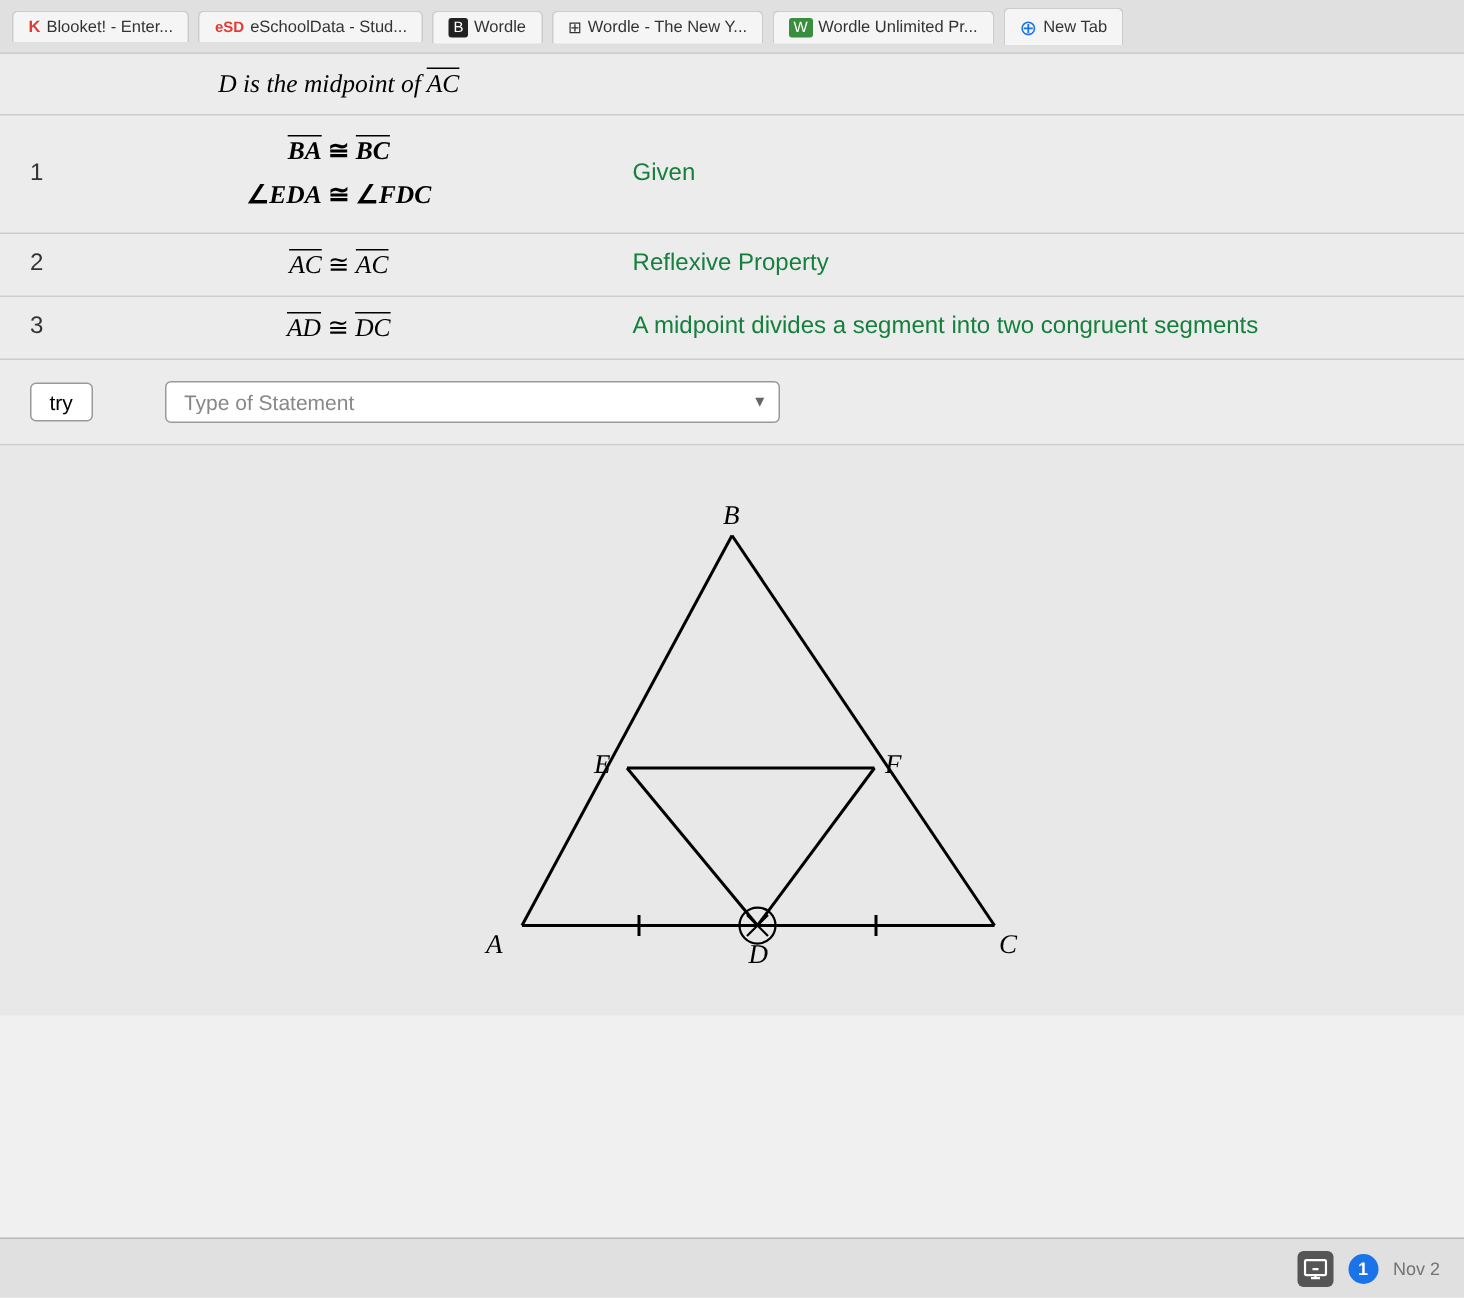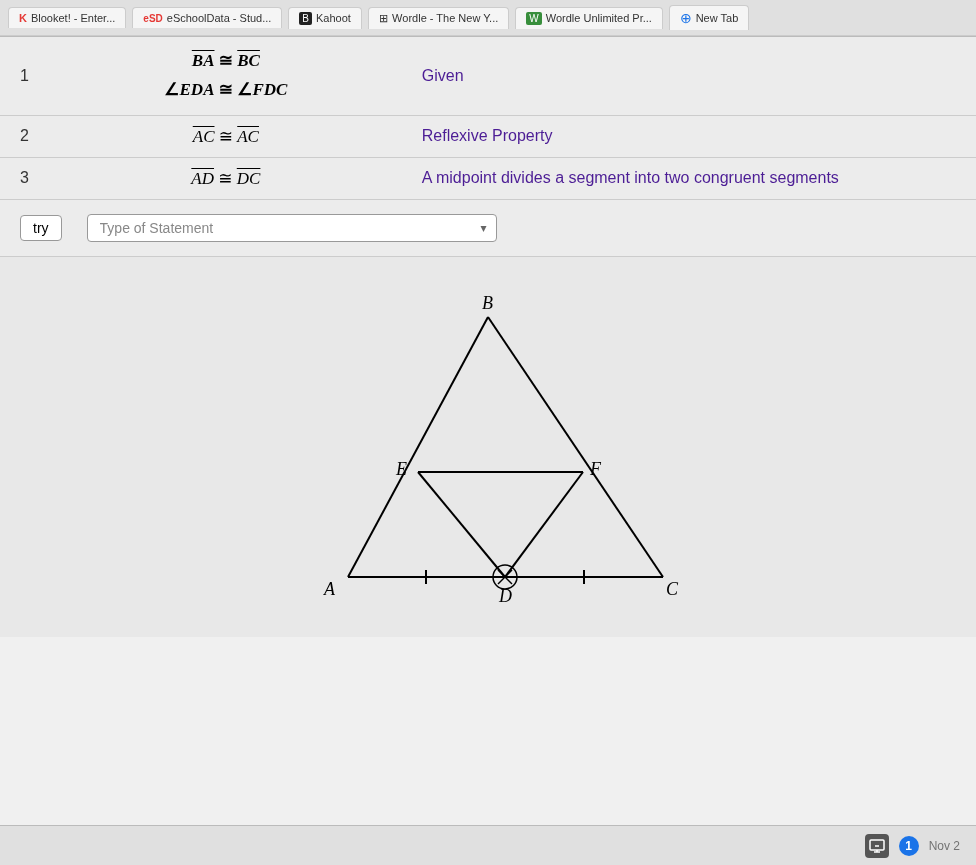--- a/index.html
+++ b/index.html
@@ -65,35 +65,35 @@
       font-family: Arial, sans-serif;
     }
     .statement {
       text-align: center;
       font-size: 17px;
       min-width: 280px;
     }
     .reason {
       font-size: 16px;
       font-family: Arial, sans-serif;
-      color: #4c1d95;
+      color: #15803d;
       padding-left: 40px;
     }
 
     
     .overline {
       text-decoration: overline;
     }
 
     
     .try-row {
       padding: 14px 20px;
       display: flex;
       align-items: center;
-      gap: 5px;
+      gap: 28px;
       background: #ececec;
       border-bottom: 1px solid #ccc;
     }
     .try-btn {
       border: 1px solid #999;
       background: #fff;
       padding: 4px 12px;
       font-family: Arial, sans-serif;
       font-size: 14px;
       border-radius: 4px;
@@ -201,41 +201,50 @@
   <div class="tab">
     <span style="color:#e53935; font-weight:bold; font-size:11px;">K</span>
     <span>Blooket! - Enter...</span>
   </div>
   <div class="tab">
     <span style="color:#e53935; font-size:10px; font-weight:bold;">eSD</span>
     <span>eSchoolData - Stud...</span>
   </div>
   <div class="tab">
     <span style="background:#222; color:#fff; padding: 1px 3px; border-radius:2px; font-size:10px;">B</span>
-    <span>Kahoot</span>
+    <span>Wordle</span>
   </div>
   <div class="tab">
     <span style="font-size:11px;">⊞</span>
     <span>Wordle - The New Y...</span>
   </div>
   <div class="tab">
     <span style="background:#388e3c; color:#fff; padding: 1px 3px; border-radius:2px; font-size:10px;">W</span>
     <span>Wordle Unlimited Pr...</span>
   </div>
   <div class="tab">
     <span style="color:#1a73e8; font-size:14px;">⊕</span>
     <span>New Tab</span>
   </div>
 </div>
 
 <div class="main-content">
 
   <table class="proof-table">
 
     <tbody>
+        <tr>
+      <td class="step-num"></td>
+      <td class="statement" colspan="1">
+        <div style="font-size:17px; font-style:italic;">
+          <em>D</em> is the midpoint of <span class="overline"><em>AC</em></span>
+        </div>
+      </td>
+      <td class="reason"></td>
+    </tr>
 
     <tr class="row-separator">
       <td class="step-num">
         <span>1</span>
       </td>
       <td class="statement">
         <div style="line-height:1.7;font-weight:bold;">
           <div>
             <span class="overline math-text">BA</span>
             <span> ≅ </span>

